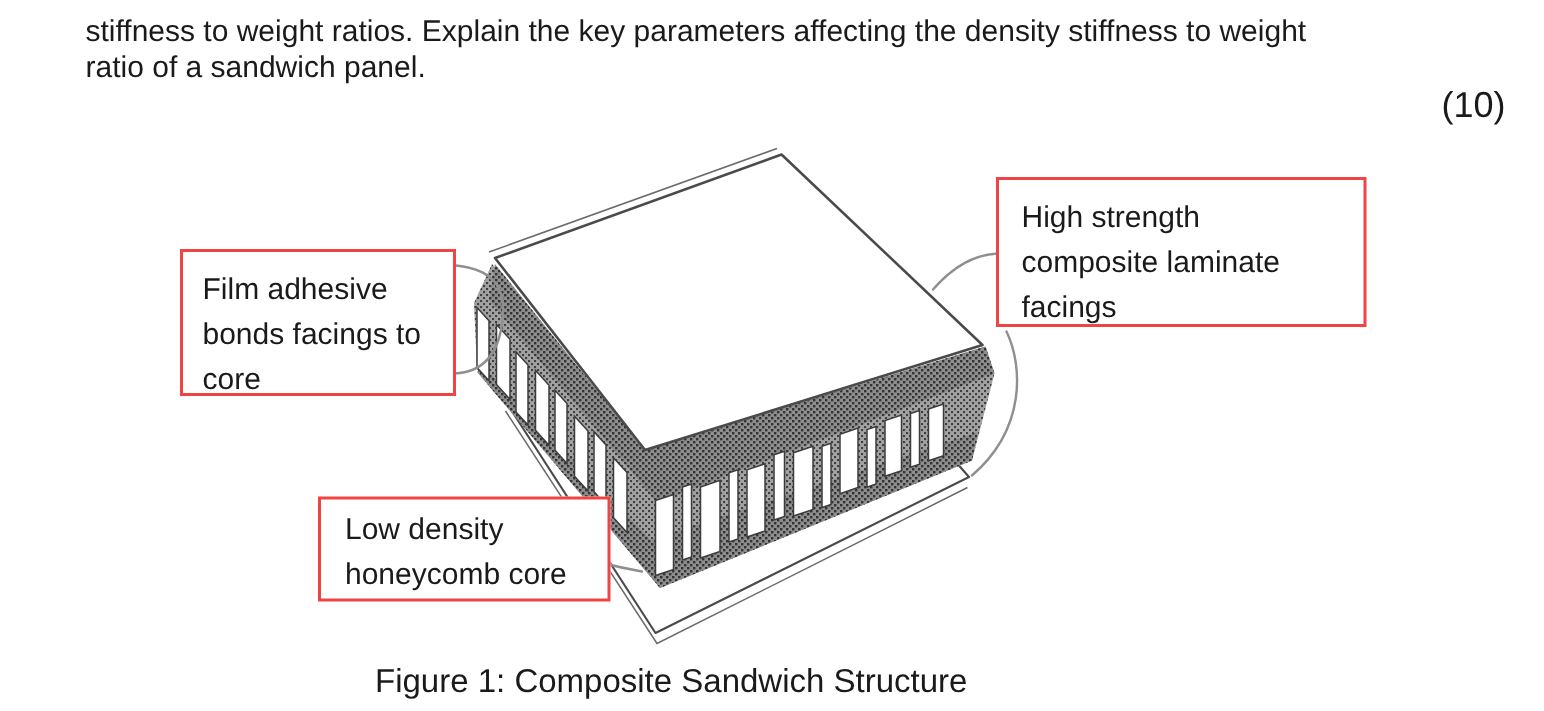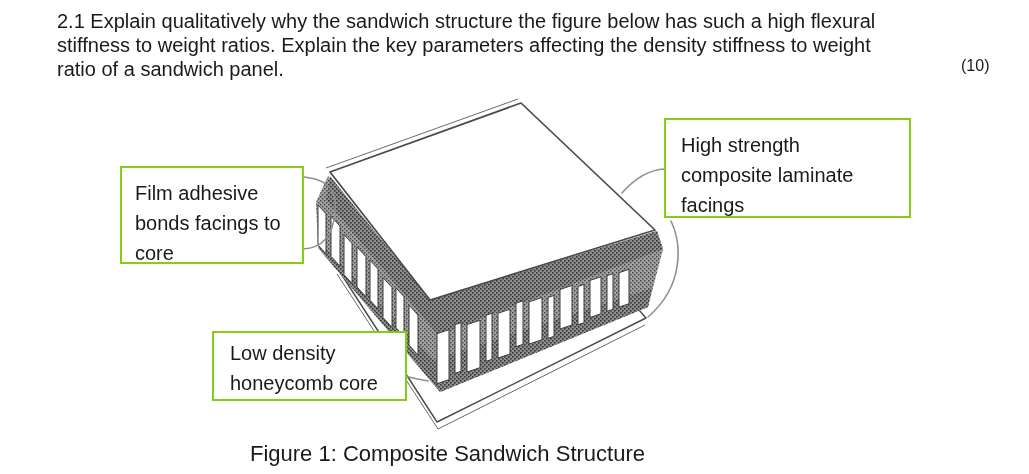--- a/index.html
+++ b/index.html
@@ -2,43 +2,42 @@
 <html><head>
 <meta charset="utf-8">
 <style>
   html,body{margin:0;padding:0;background:#ffffff;}
   .page{
     position:relative;width:1029px;height:474px;overflow:hidden;background:#ffffff;
     font-family:"Liberation Sans",sans-serif;color:#1a1a1a;
   }
   .question{position:absolute;left:57px;top:9px;font-size:20px;line-height:24px;}
   .qline{white-space:nowrap;height:24px;}
-  .marks{position:absolute;left:961px;top:57px;font-size:16px;}
+  .marks{position:absolute;left:961px;top:57px;font-size:24px;}
   svg.diagram{position:absolute;left:0;top:0;}
   .callout{
-    position:absolute;background:#ffffff;border:2px solid #84cc16;box-sizing:border-box;
+    position:absolute;background:#ffffff;border:2px solid #ef4444;box-sizing:border-box;
     font-size:20px;line-height:30px;
   }
   .cline{white-space:nowrap;}
   #box-film{left:120px;top:166px;width:184px;height:98px;padding:10px 0 0 13px;}
   #box-facings{left:664px;top:118px;width:247px;height:100px;padding:10px 0 0 15px;}
   #box-core{left:180px;top:331px;width:195px;height:70px;padding:5px 0 0 16px;margin-left:32px;}
   .caption{position:absolute;left:250px;top:441px;width:520px;font-size:22px;}
   .cell{fill:#ffffff;stroke:#3c3c3c;stroke-width:1;}
   .leader{fill:none;stroke:#8f8f8f;stroke-width:1.6;stroke-linecap:round;}
   .sheet{fill:#ffffff;stroke:#4a4a4a;stroke-width:1.7;stroke-linejoin:round;}
   .thin{fill:none;stroke:#6a6a6a;stroke-width:1;}
 </style>
 </head>
 <body>
 
 <div class="page">
 
   <div class="question">
-    <div class="qline">2.1 Explain qualitatively why the sandwich structure the figure below has such a high flexural</div>
     <div class="qline">stiffness to weight ratios. Explain the key parameters affecting the density stiffness to weight</div>
     <div class="qline">ratio of a sandwich panel.</div>
   </div>
   <div class="marks">(10)</div>
 
   <svg class="diagram" width="1029" height="474" viewBox="0 0 1029 474">
     <defs>
       <pattern id="ht" width="4" height="4" patternUnits="userSpaceOnUse">
         <rect width="4" height="4" fill="#a2a2a2"></rect>
         <rect x="0" y="0" width="1.4" height="1.4" fill="#404040"></rect>

